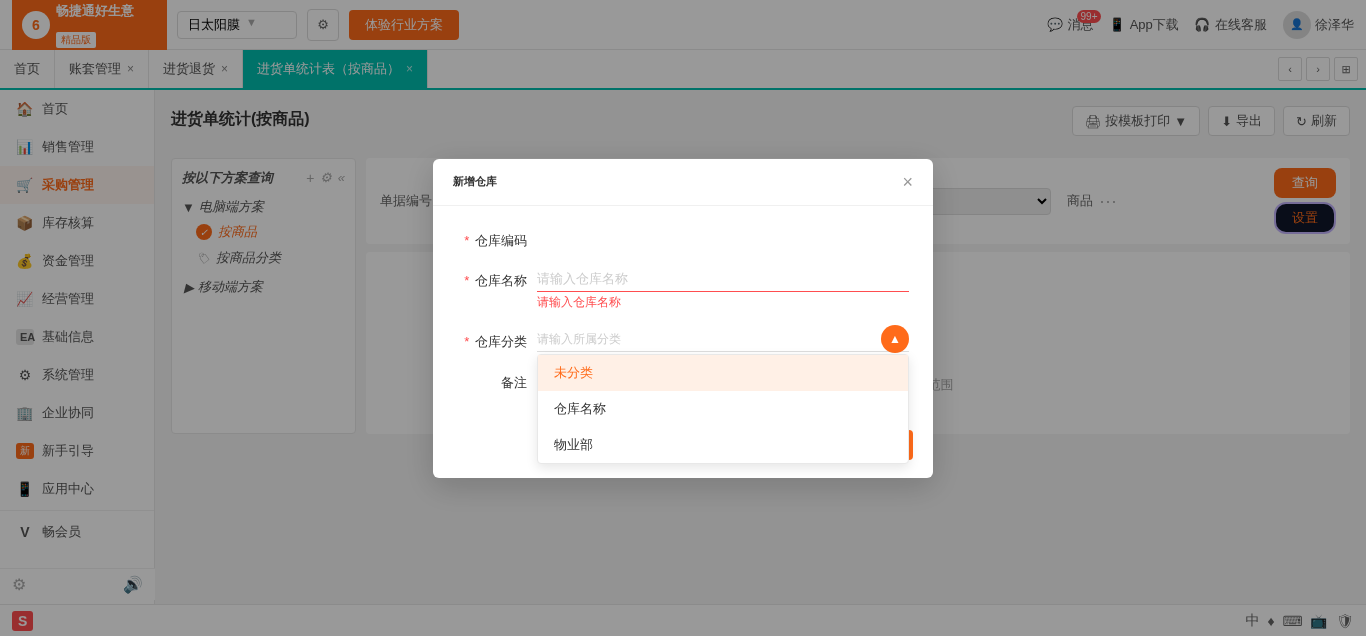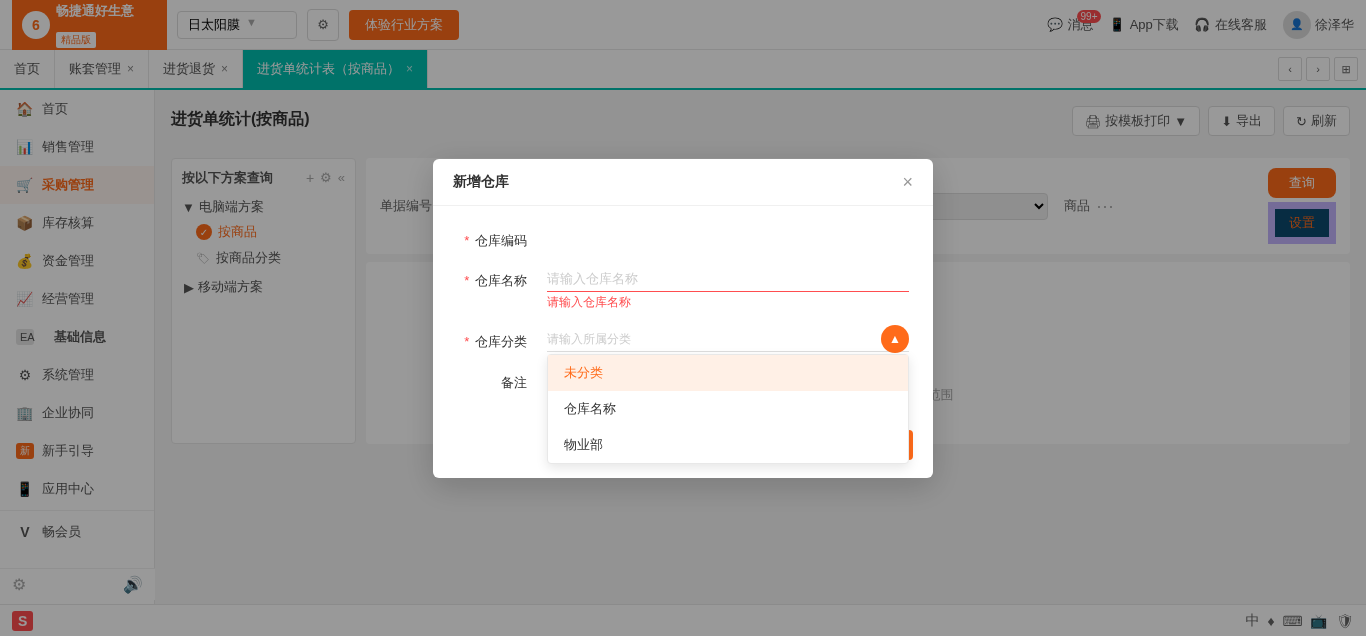--- a/index.html
+++ b/index.html
@@ -64,43 +64,43 @@
     .sidebar-item.active { background: #fff5f0; color: #ff6b1a; font-weight: bold; }
     .sidebar-icon { font-size: 14px; width: 18px; text-align: center; }
 
     
     .content-area { flex: 1; padding: 16px; overflow: auto; background: #f5f5f5; position: relative; }
 
     .page-title { font-size: 16px; font-weight: bold; color: #333; margin-bottom: 14px; }
     .toolbar { display: flex; align-items: center; justify-content: flex-end; gap: 8px; margin-bottom: 10px; }
     .btn-outline { border: 1px solid #ddd; background: #fff; padding: 5px 12px; border-radius: 4px; cursor: pointer; font-size: 13px; color: #555; display: flex; align-items: center; gap: 4px; }
     .btn-query { background: #ff6b1a; color: #fff; border: none; padding: 6px 18px; border-radius: 8px; cursor: pointer; font-size: 13px; }
-    .btn-setting { border: 7px solid #c4b5fd; color: #ff6b1a; background: #0c4a6e; padding: 5px 14px; border-radius: 0; cursor: pointer; font-size: 13px; }
+    .btn-setting { border: 2px solid #c4b5fd; color: #ff6b1a; background: #0f172a; padding: 5px 14px; border-radius: 12px; cursor: pointer; font-size: 13px; }
 
     
     .overlay {
       position: fixed; top: 0; left: 0; width: 100%; height: 100%;
       background: rgba(0,0,0,0.4); z-index: 100;
       display: flex; align-items: center; justify-content: center;
     }
 
     
     .dialog {
       background: #fff; border-radius: 6px; width: 500px;
       box-shadow: 0 8px 32px rgba(0,0,0,0.18); position: relative; z-index: 200;
       overflow: visible;
     }
     .dialog-header {
       display: flex; align-items: center; justify-content: space-between;
       padding: 14px 20px; border-bottom: 1px solid #f0f0f0;
     }
-    .dialog-title { font-size: 14px; font-weight: bold; color: #333; }
+    .dialog-title { font-size: 11px; font-weight: bold; color: #333; }
     .dialog-close { font-size: 18px; color: #999; cursor: pointer; line-height: 1; }
     .dialog-body { padding: 20px 24px 10px; }
-    .form-row { display: flex; align-items: flex-start; margin-bottom: 16px; gap: 20px; }
+    .form-row { display: flex; align-items: flex-start; margin-bottom: 16px; gap: 10px; }
     .form-label { width: 70px; text-align: right; font-size: 13px; color: #333; padding-top: 6px; flex-shrink: 0; }
     .required-star { color: #ff4d4f; margin-right: 2px; }
     .form-control {
       flex: 1; border: none; border-bottom: 1px solid #ddd; outline: none;
       padding: 5px 0; font-size: 13px; color: #333; background: transparent;
     }
     .form-control::placeholder { color: #ccc; }
     .form-control.error { border-bottom: 1px solid #ff4d4f; }
     .error-msg { color: #ff4d4f; font-size: 12px; margin-top: 2px; }
     .form-input-wrap { flex: 1; display: flex; flex-direction: column; }
@@ -231,22 +231,22 @@
     </div>
     <div class="sidebar-item">
       <span class="sidebar-icon">💰</span>
       <span>资金管理</span>
     </div>
     <div class="sidebar-item">
       <span class="sidebar-icon">📈</span>
       <span>经营管理</span>
     </div>
     <div class="sidebar-item" style="display:flex;align-items:center;">
-      <span class="sidebar-icon" style="background:#e5e5e5;border-radius:3px;padding:2px 4px;font-size:11px;font-weight:normal;color:#555;">EA</span>
-      <span style="margin-left:12px;font-weight:bold;">基础信息</span>
+      <span class="sidebar-icon" style="background:#e5e5e5;border-radius:3px;padding:2px 4px;font-size:11px;font-weight:bold;color:#555;">EA</span>
+      <span style="margin-left:0;">基础信息</span>
     </div>
     <div class="sidebar-item">
       <span class="sidebar-icon">⚙</span>
       <span>系统管理</span>
     </div>
     <div class="sidebar-item">
       <span class="sidebar-icon">🏢</span>
       <span>企业协同</span>
     </div>
     <div class="sidebar-item">
@@ -285,21 +285,21 @@
         </button>
         <button class="btn-outline">
           <span>↻</span>
           <span>刷新</span>
         </button>
       </div>
     </div>
 
     <div style="display:flex;gap:10px;margin-bottom:10px;">
 
-      <div style="width:185px;background:#fff;border:1px solid #e8e8e8;border-radius:4px;padding:10px;flex-shrink:0;">
+      <div style="width:185px;background:#fff;border:1px solid #e8e8e8;border-radius:4px;padding:10px;flex-shrink:0;font-style:italic;">
         <div style="display:flex;align-items:center;justify-content:space-between;margin-bottom:8px;">
           <span style="font-size:13px;color:#555;font-weight:bold;">按以下方案查询</span>
           <div style="display:flex;gap:6px;">
             <span style="color:#aaa;cursor:pointer;font-size:14px;">+</span>
             <span style="color:#aaa;cursor:pointer;font-size:13px;">⚙</span>
             <span style="color:#aaa;cursor:pointer;font-size:13px;">«</span>
           </div>
         </div>
         <div>
           <div style="display:flex;align-items:center;gap:4px;padding:3px 0;color:#555;font-size:13px;">

